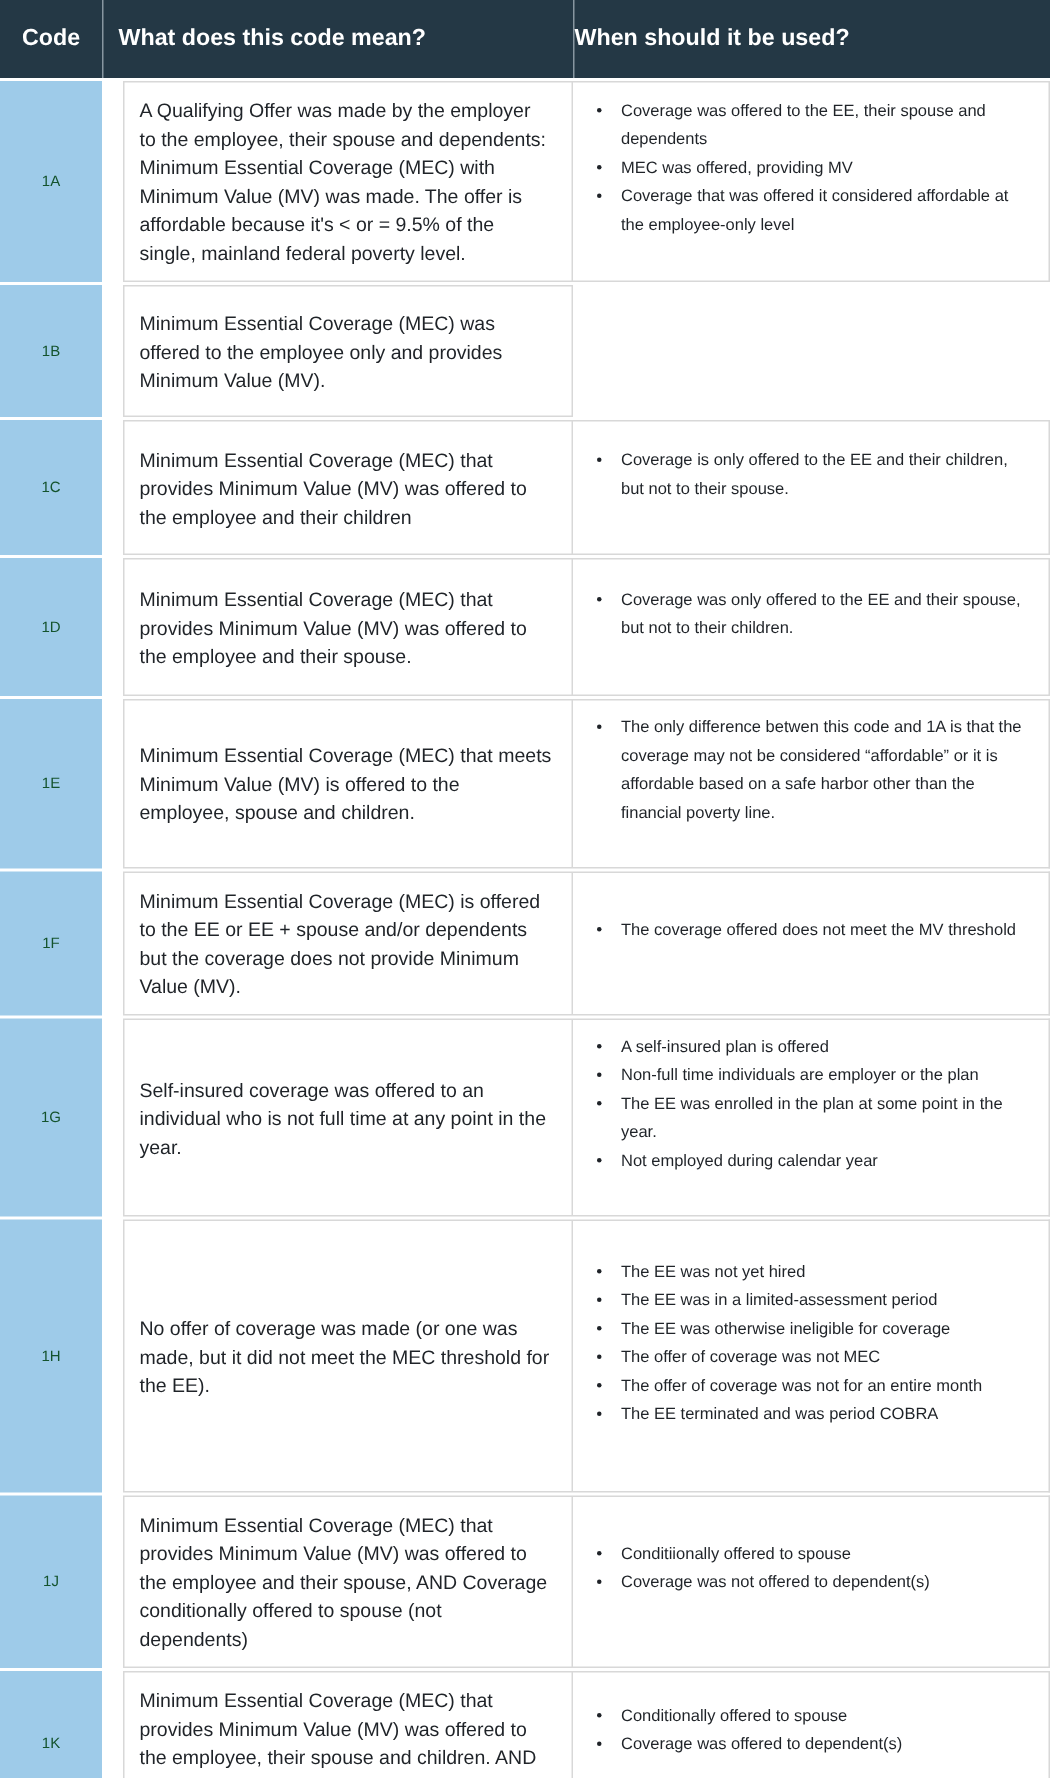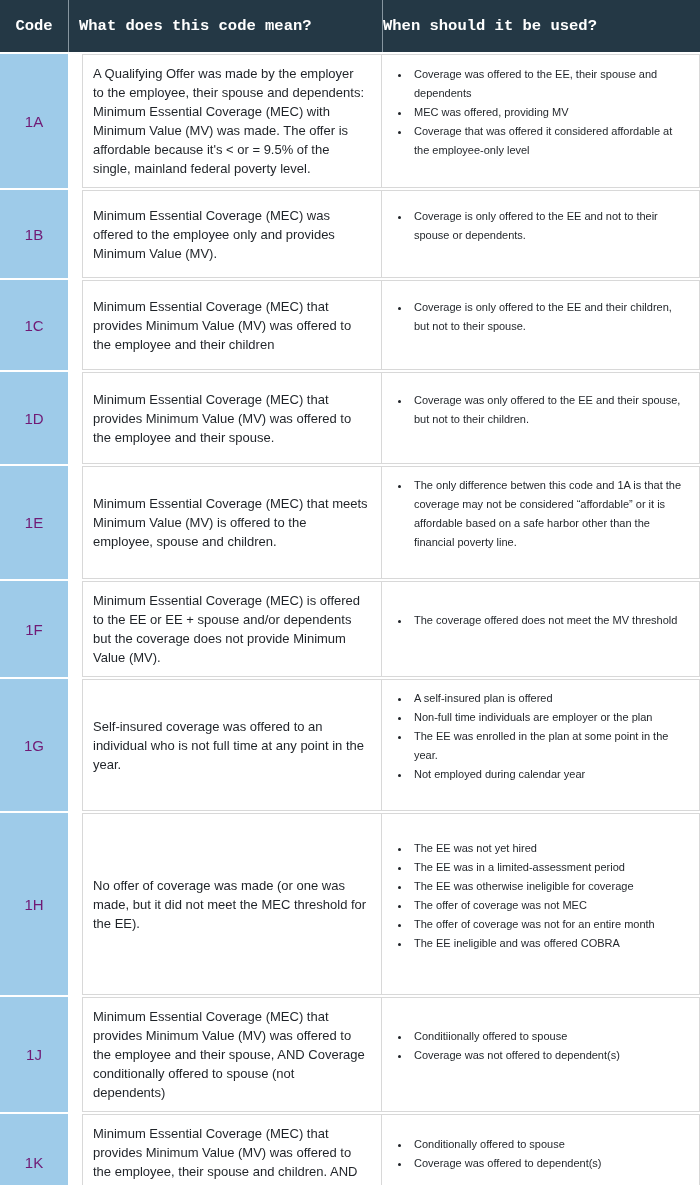--- a/index.html
+++ b/index.html
@@ -25,21 +25,20 @@
     background: var(--header-bg);
     min-height: 52px;
   }
   .header-cell {
     color: var(--header-text);
     font-weight: 700;
     font-size: 15.5px;
     display: flex;
     align-items: center;
     padding-left: 10px;
-    font-family: Liberation Mono, monospace;
   }
   .header-cell.hc-code { justify-content: center; padding-left: 0; }
   .header-cell + .header-cell { border-left: 1px solid #8796a0; }
   .header-cell:nth-child(3) { padding-left: 0; }
 
   
   .row {
     display: grid;
     grid-template-columns: 68px 314px 1fr;
     margin-top: 2px;
@@ -56,22 +55,22 @@
   .rows .row:nth-child(10) { min-height: 91px; }
 
   .cell {
     display: flex;
     flex-direction: column;
     justify-content: center;
   }
   .code-cell {
     background: var(--code-bg);
     align-items: center;
-    font-size: 15px;
-    color: #701a75;
+    font-size: 10px;
+    color: #14532d;
   }
   .mean-cell {
     background: #ffffff;
     border: 1px solid var(--border);
     padding: 9px 13px 9px 10px;
     font-size: 13px;
     line-height: 19px;
     color: var(--body-text);
     margin-left: 14px;
   }
@@ -104,25 +103,20 @@
           <ul>
             <li>Coverage was offered to the EE, their spouse and dependents</li>
             <li>MEC was offered, providing MV</li>
             <li>Coverage that was offered it considered affordable at the employee-only level</li>
           </ul>
         </div>
       </div>
       <div class="row">
         <div class="cell code-cell">1B</div>
         <div class="cell mean-cell">Minimum Essential Coverage (MEC) was offered to the employee only and provides Minimum Value (MV).</div>
-        <div class="cell use-cell">
-          <ul>
-            <li>Coverage is only offered to the EE and not to their spouse or dependents.</li>
-          </ul>
-        </div>
       </div>
       <div class="row">
         <div class="cell code-cell">1C</div>
         <div class="cell mean-cell">Minimum Essential Coverage (MEC) that provides Minimum Value (MV) was offered to the employee and their children</div>
         <div class="cell use-cell">
           <ul>
             <li>Coverage is only offered to the EE and their children, but not to their spouse.</li>
           </ul>
         </div>
       </div>
@@ -168,21 +162,21 @@
       <div class="row">
         <div class="cell code-cell">1H</div>
         <div class="cell mean-cell">No offer of coverage was made (or one was made, but it did not meet the MEC threshold for the EE).</div>
         <div class="cell use-cell">
           <ul>
             <li>The EE was not yet hired</li>
             <li>The EE was in a limited-assessment period</li>
             <li>The EE was otherwise ineligible for coverage</li>
             <li>The offer of coverage was not MEC</li>
             <li>The offer of coverage was not for an entire month</li>
-            <li>The EE ineligible and was offered COBRA</li>
+            <li>The EE terminated and was period COBRA</li>
           </ul>
         </div>
       </div>
       <div class="row">
         <div class="cell code-cell">1J</div>
         <div class="cell mean-cell">Minimum Essential Coverage (MEC) that provides Minimum Value (MV) was offered to the employee and their spouse, AND Coverage conditionally offered to spouse (not dependents)</div>
         <div class="cell use-cell">
           <ul>
             <li>Conditiionally offered to spouse</li>
             <li>Coverage was not offered to dependent(s)</li>

